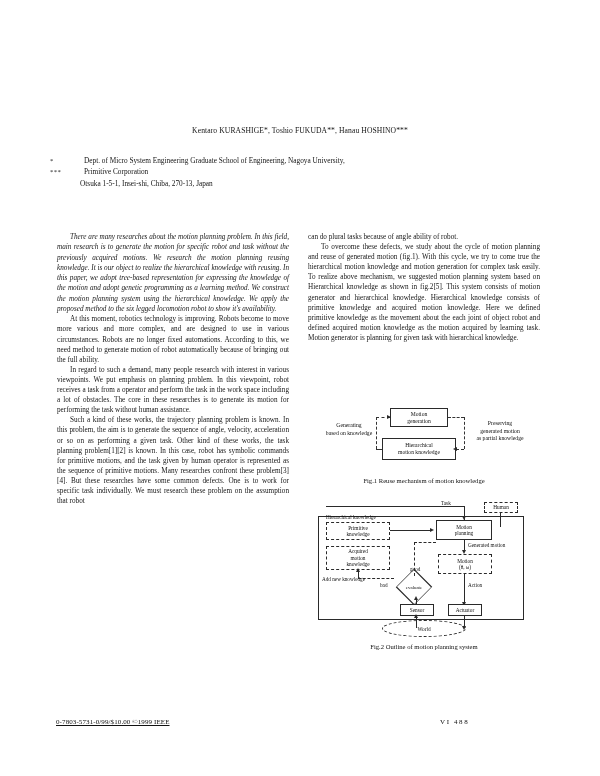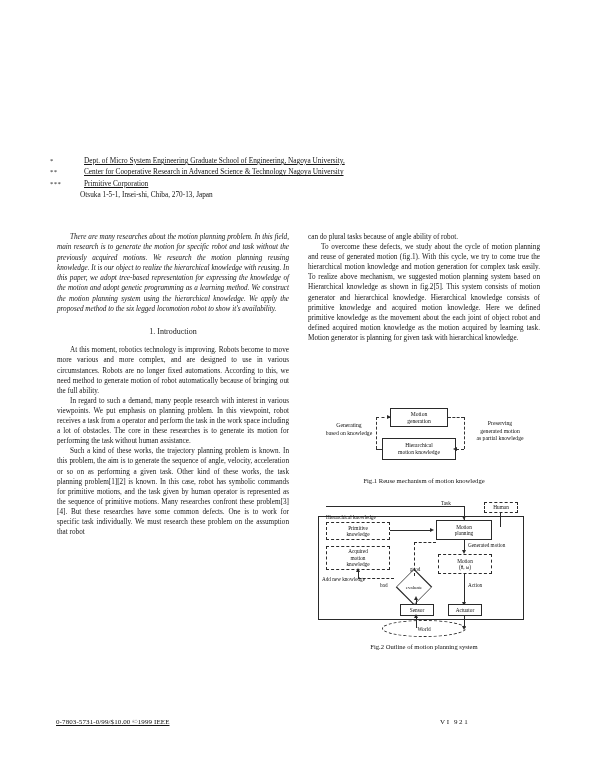--- a/index.html
+++ b/index.html
@@ -64,21 +64,20 @@
   .affil-mark {
     width: 34px;
     flex: 0 0 34px;
     text-align: left;
     padding-left: 4px;
     font-size: 6.6px;
     letter-spacing: 0.4px;
   }
   .affil-text {
     flex: 1 1 auto;
-    text-decoration: underline;
   }
   .affil-cont {
     padding-left: 34px;
   }
 
   
   .col {
     position: absolute;
     top: 232px;
     width: 232px;
@@ -325,45 +324,41 @@
   }
 </style>
 </head>
 <body>
 
 <div class="page">
 
   <div class="title-block">
   </div>
 
+  <div class="authors">Kentaro KURASHIGE*, Toshio FUKUDA**, Hanau HOSHINO***</div>
 
   <div class="affils">
     <div class="affil-row">
       <div class="affil-mark">*</div>
       <div class="affil-text">Dept. of Micro System Engineering Graduate School of Engineering, Nagoya University,</div>
     </div>
 
-    <div class="affil-row">
-      <div class="affil-mark">**</div>
-      <div class="affil-text">Center for Cooperative Research in Advanced Science &amp; Technology Nagoya University</div>
-    </div>
 
     <div class="affil-row">
       <div class="affil-mark">***</div>
       <div class="affil-text">Primitive Corporation</div>
     </div>
     <div class="affil-cont">Otsuka 1-5-1, Insei-shi, Chiba, 270-13, Japan</div>
   </div>
 
   <div class="col col-left">
     <div class="abstract-body">
       <p class="para">There are many researches about the motion planning problem. In this field, main research is to generate the motion for specific robot and task without the previously acquired motions. We research the motion planning reusing knowledge. It is our object to realize the hierarchical knowledge with reusing. In this paper, we adopt tree-based representation for expressing the knowledge of the motion and adopt genetic programming as a learning method. We construct the motion planning system using the hierarchical knowledge. We apply the proposed method to the six legged locomotion robot to show it's availability.</p>
     </div>
 
-    <div class="sec-head-intro">1. Introduction</div>
 
     <p class="para">At this moment, robotics technology is improving. Robots become to move more various and more complex, and are designed to use in various circumstances. Robots are no longer fixed automations. According to this, we need method to generate motion of robot automatically because of bringing out the full ability.</p>
     <p class="para">In regard to such a demand, many people research with interest in various viewpoints. We put emphasis on planning problem. In this viewpoint, robot receives a task from a operator and perform the task in the work space including a lot of obstacles. The core in these researches is to generate its motion for performing the task without human assistance.</p>
     <p class="para">Such a kind of these works, the trajectory planning problem is known. In this problem, the aim is to generate the sequence of angle, velocity, acceleration or so on as performing a given task. Other kind of these works, the task planning problem[1][2] is known. In this case, robot has symbolic commands for primitive motions, and the task given by human operator is represented as the sequence of primitive motions. Many researches confront these problem[3][4]. But these researches have some common defects. One is to work for specific task individually. We must research these problem on the assumption that robot</p>
   </div>
 
   <div class="col col-right">
     <p class="para noindent">can do plural tasks because of angle ability of robot.</p>
     <p class="para">To overcome these defects, we study about the cycle of motion planning and reuse of generated motion (fig.1). With this cycle, we try to come true the hierarchical motion knowledge and motion generation for complex task easily. To realize above mechanism, we suggested motion planning system based on Hierarchical knowledge as shown in fig.2[5]. This system consists of motion generator and hierarchical knowledge. Hierarchical knowledge consists of primitive knowledge and acquired motion knowledge. Here we defined primitive knowledge as the movement about the each joint of object robot and defined acquired motion knowledge as the motion acquired by learning task. Motion generator is planning for given task with hierarchical knowledge.</p>
   </div>
@@ -487,15 +482,15 @@
       <div class="f2-line" style="left:108px; top:116px; width:1px; height:12px;"></div>
       <div class="arrowhead-u" style="left:105.5px; top:114px;"></div>
       <div class="f2-line" style="left:156px; top:116px; width:1px; height:12px;"></div>
       <div class="arrowhead-d" style="left:153.5px; top:126px;"></div>
     </div>
 
     <div class="fig-cap" style="top:142px;">Fig.2 Outline of motion planning system</div>
   </div>
 
   <div class="footer-left">0-7803-5731-0/99/$10.00 ©1999 IEEE</div>
-  <div class="footer-right">VI    921</div>
+  <div class="footer-right">VI    488</div>
 
 </div>
 
 </body></html>

